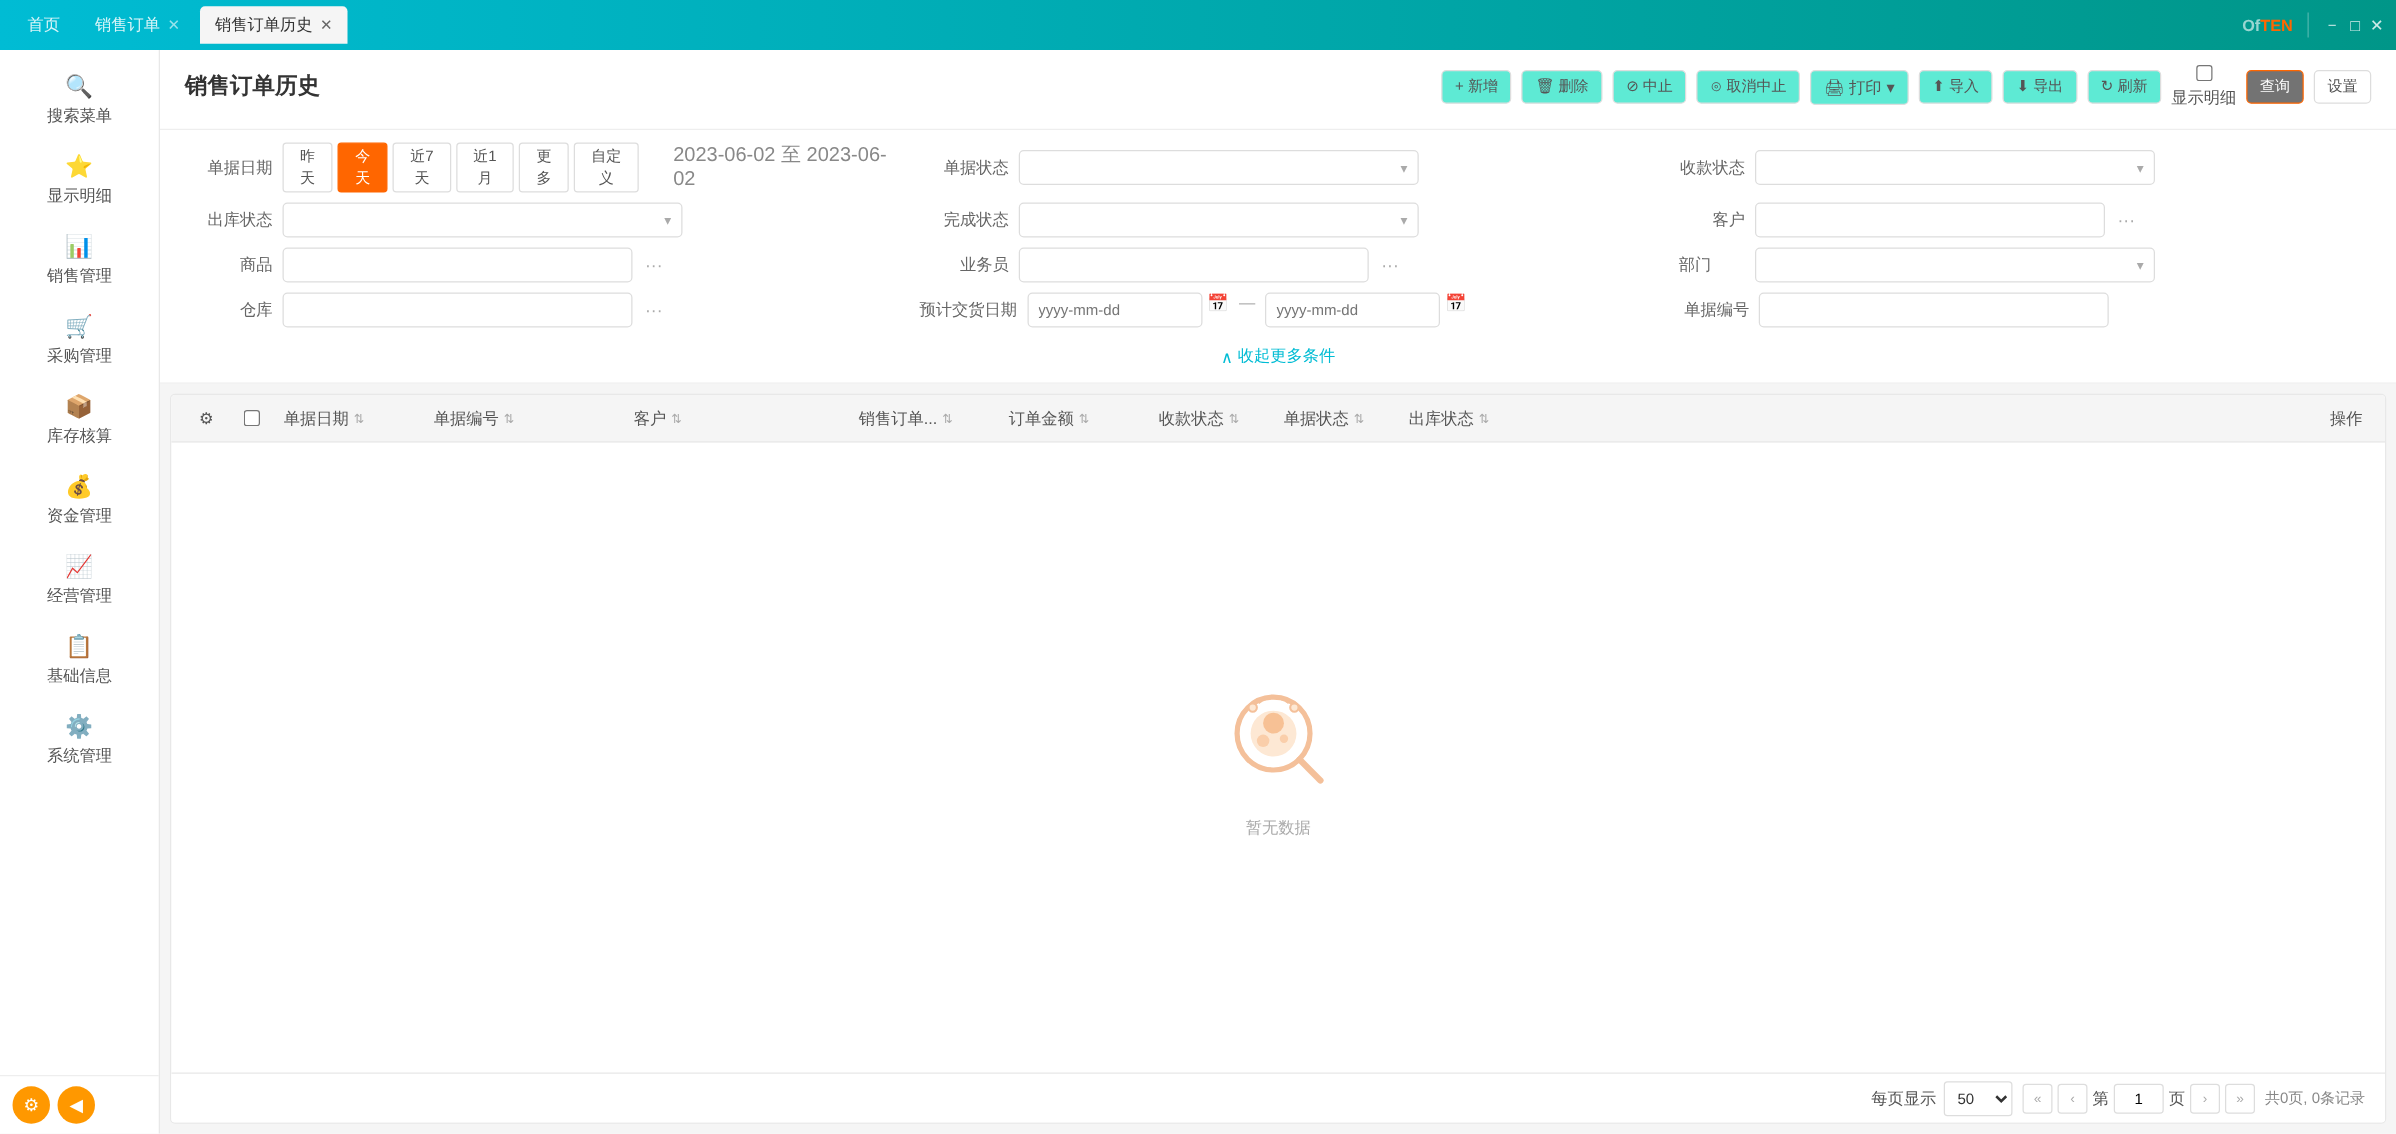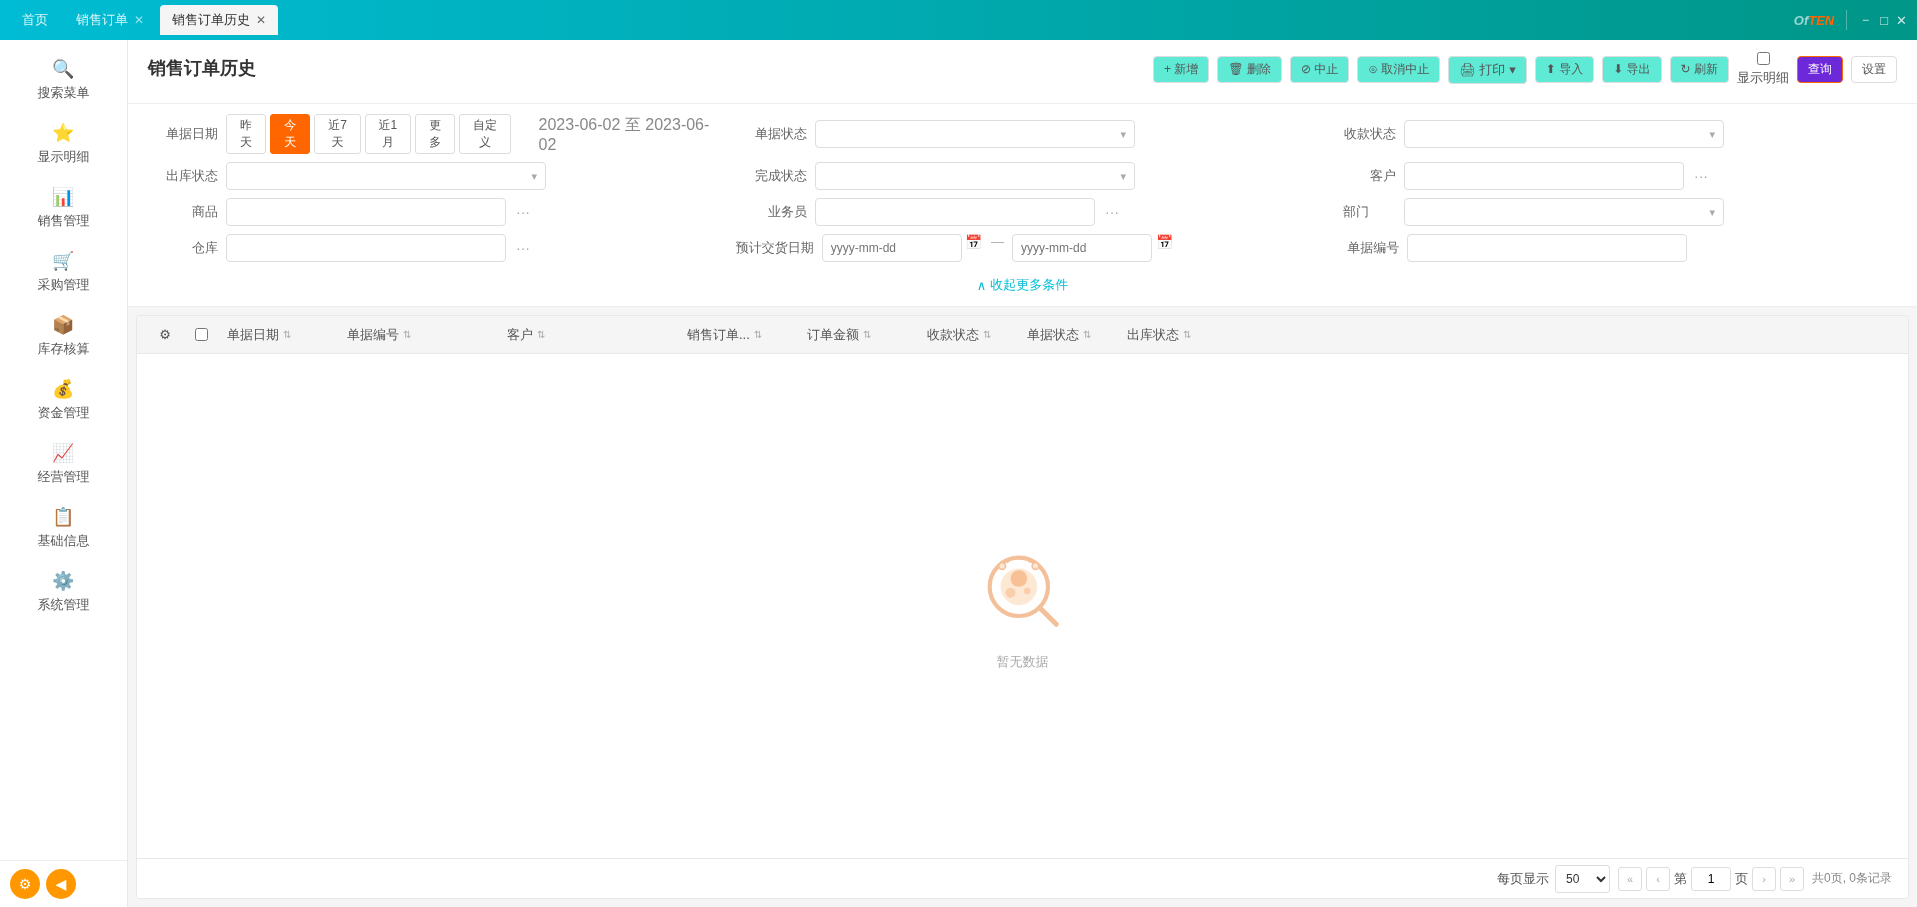--- a/index.html
+++ b/index.html
@@ -128,21 +128,21 @@
       gap: 4px;
       padding: 4px 10px;
       border: 1px solid #ddd;
       border-radius: 4px;
       background: #5eead4;
       cursor: pointer;
       font-size: 12px;
       color: #555;
     }
     .toolbar-btn.primary {
-      background: #6d28d9;
+      background: #737373;
       color: white;
       border-color: #ff6600;
     }
     .toolbar-btn.setting {
       background: #fff;
       color: #555;
     }
     .display-detail-cb { display: flex; align-items: center; gap: 4px; font-size: 12px; color: #555; flex-direction: column; }
 
     
@@ -159,21 +159,20 @@
     }
     .filter-label {
       width: 70px;
       text-align: right;
       color: #666;
       font-size: 13px;
       flex-shrink: 0;
     }
     .filter-control {
       display: flex;
-      align-items: center;
       gap: 22px;
       flex: 1;
     }
     .date-buttons {
       display: flex;
       gap: 4px;
       align-items: center;
     }
     .date-btn {
       padding: 2px 8px;
@@ -345,21 +344,20 @@
       height: 24px;
       border: 1px solid #ddd;
       border-radius: 3px;
       text-align: center;
       font-size: 12px;
     }
     .page-total { color: #888; font-size: 12px; }
 
     
     .logo-text {
-      font-style: italic;
       font-weight: bold;
       color: rgba(255,255,255,0.8);
       font-size: 13px;
       text-align: right;
     }
     .logo-of { color: rgba(255,255,255,0.6); }
 
     
     .top-bar-sep {
       width: 1px;
@@ -613,20 +611,23 @@
           <span class="sort-icon">⇅</span>
         </div>
         <div class="th th-order-status">
           <span>单据状态</span>
           <span class="sort-icon">⇅</span>
         </div>
         <div class="th th-stock">
           <span>出库状态</span>
           <span class="sort-icon">⇅</span>
         </div>
+        <div class="th th-op">
+          <span>操作</span>
+        </div>
       </div>
 
       <div class="empty-state">
         <svg class="empty-icon" viewBox="0 0 120 120" xmlns="http://www.w3.org/2000/svg">
           <circle cx="55" cy="55" r="35" fill="none" stroke="#f4c09a" stroke-width="5"></circle>
           <circle cx="55" cy="55" r="22" fill="#fde8d4"></circle>
           <line x1="80" y1="80" x2="100" y2="100" stroke="#f4c09a" stroke-width="6" stroke-linecap="round"></line>
           <circle cx="55" cy="45" r="10" fill="#f4a76b" opacity="0.6"></circle>
           <circle cx="45" cy="62" r="6" fill="#f4a76b" opacity="0.4"></circle>
           <circle cx="65" cy="60" r="4" fill="#f4a76b" opacity="0.4"></circle>

